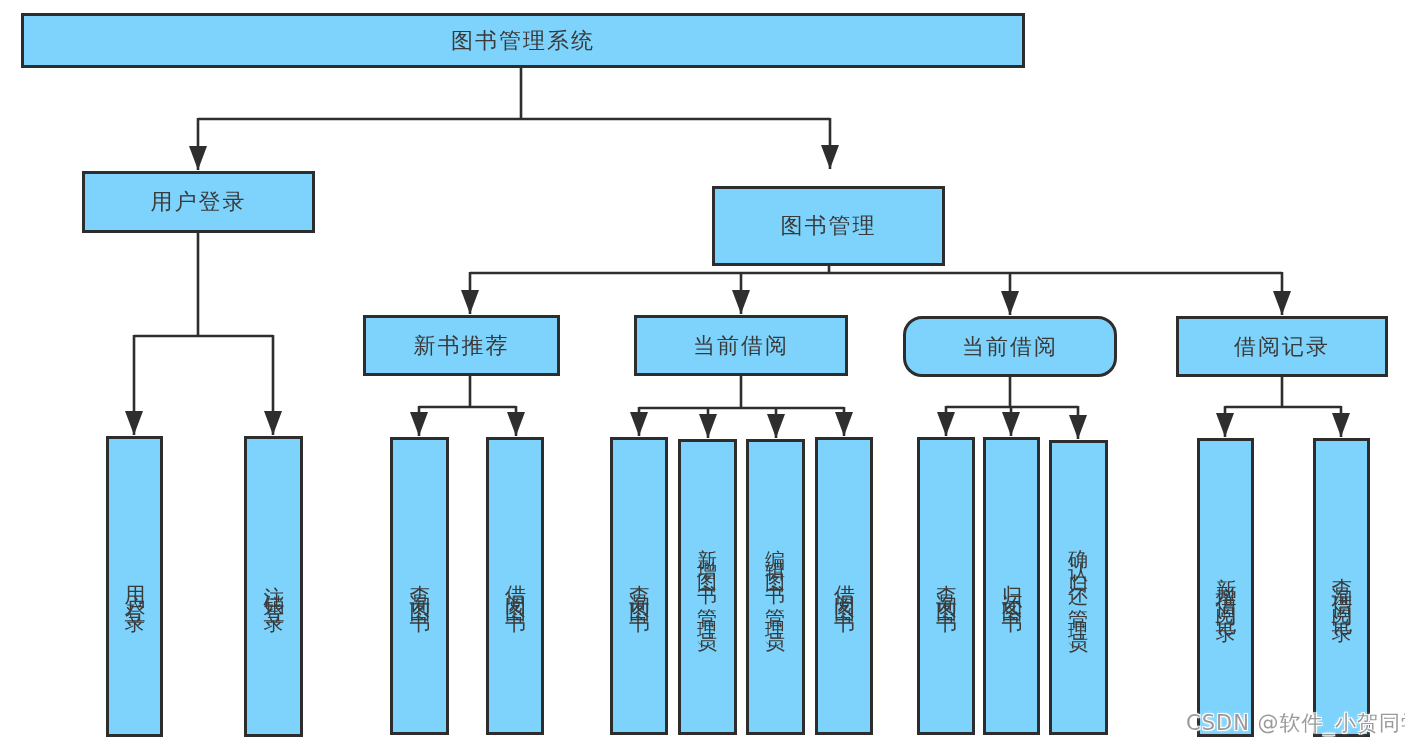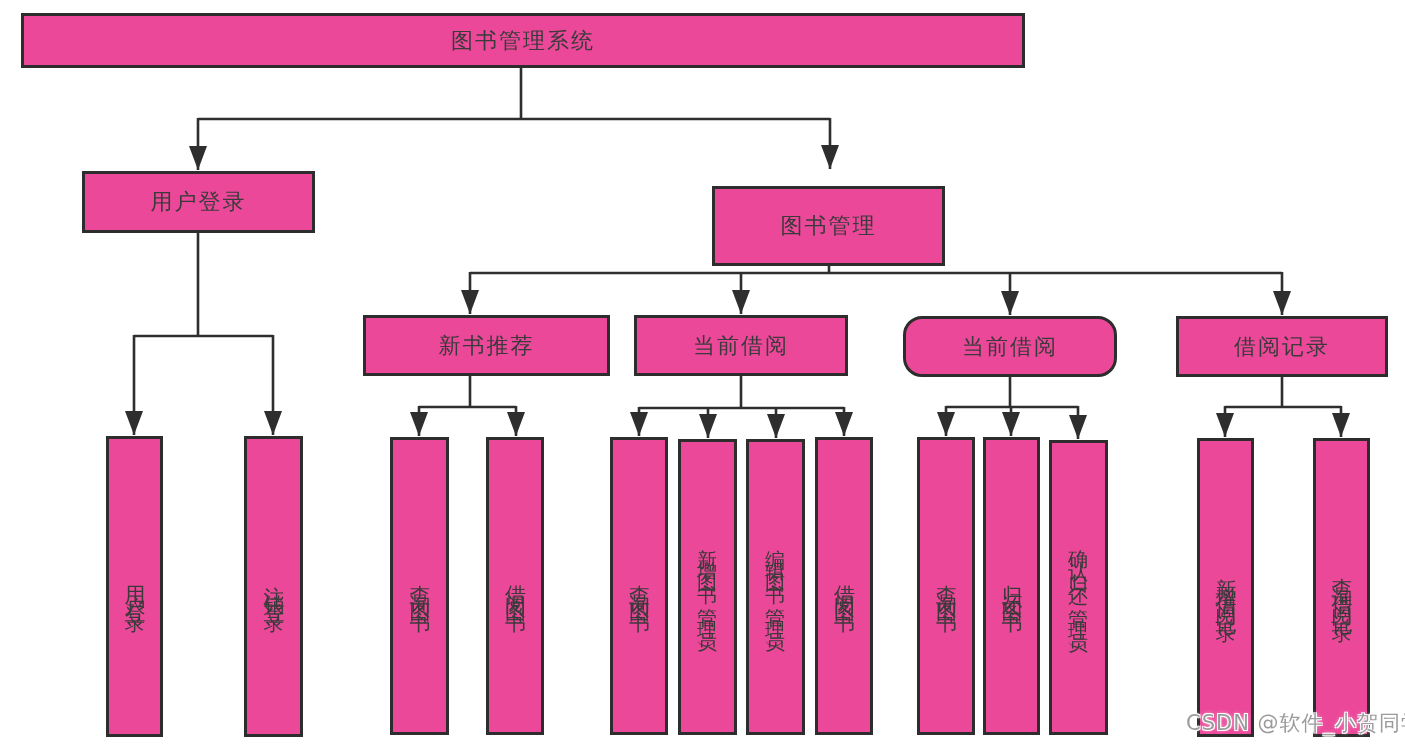--- a/index.html
+++ b/index.html
@@ -2,35 +2,35 @@
 <html><head>
 <meta charset="utf-8">
 <style>
   html,body{margin:0;padding:0;background:#ffffff;}
   .stage{
     position:relative;width:1405px;height:747px;background:#ffffff;
     overflow:hidden;font-family:"DejaVu Sans","Liberation Sans",sans-serif;
   }
   .wires{position:absolute;left:0;top:0;z-index:1;}
   .node{
-    position:absolute;box-sizing:border-box;background:#ec4899;
+    position:absolute;box-sizing:border-box;background:#7dd3fc;
     border:3px solid #2d2d2d;display:flex;align-items:center;justify-content:center;
     color:#3a3a3a;z-index:2;
   }
   .h{font-size:22px;letter-spacing:2px;white-space:nowrap;}
   .v .vtxt{
     writing-mode:vertical-rl;text-orientation:mixed;
     font-size:21px;letter-spacing:9px;line-height:1;
   }
   .v.long .vtxt{font-size:20px;letter-spacing:12px;}
   
   #n-root{left:21px;top:13px;width:1004px;height:55px;}
   #n-userlogin{left:82px;top:171px;width:233px;height:62px;}
   #n-bookmgmt{left:712px;top:170px;width:233px;height:80px;margin-top:16px;}
-  #n-newbook{left:363px;top:315px;width:247px;height:61px;}
+  #n-newbook{left:363px;top:315px;width:197px;height:61px;}
   #n-borrow{left:634px;top:315px;width:214px;height:61px;}
   #n-current{left:903px;top:316px;width:214px;height:61px;border-radius:19px;}
   #n-record{left:1176px;top:316px;width:212px;height:61px;}
   #n-a1{left:106px;top:436px;width:57px;height:301px;}
   #n-a2{left:244px;top:436px;width:59px;height:301px;}
   #n-b1{left:390px;top:437px;width:59px;height:298px;}
   #n-b2{left:486px;top:437px;width:58px;height:298px;}
   #n-c1{left:610px;top:437px;width:58px;height:298px;}
   #n-c2{left:678px;top:439px;width:59px;height:296px;}
   #n-c3{left:746px;top:439px;width:59px;height:296px;}

